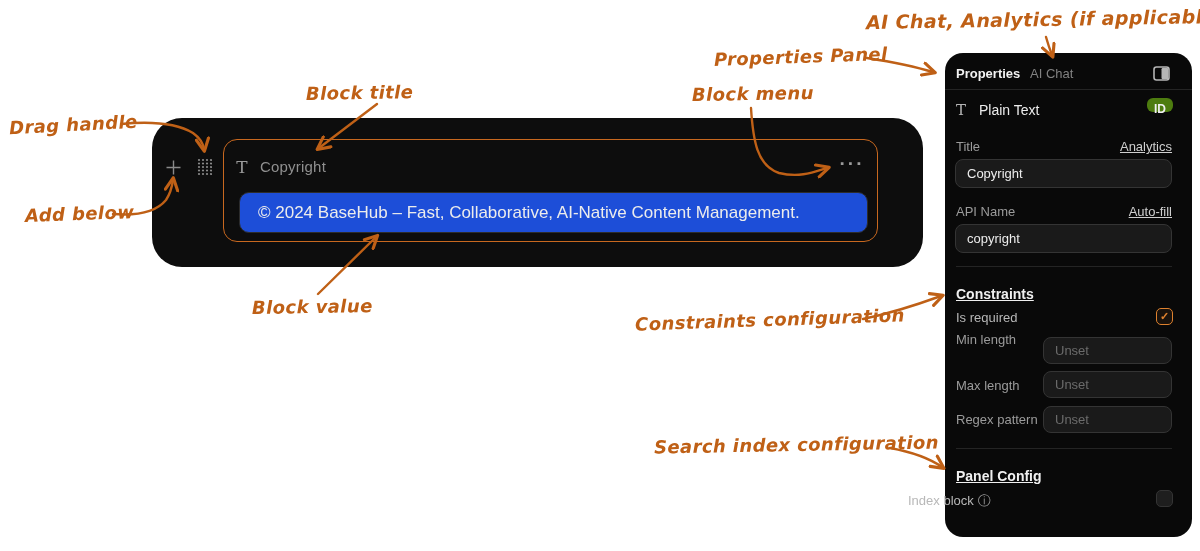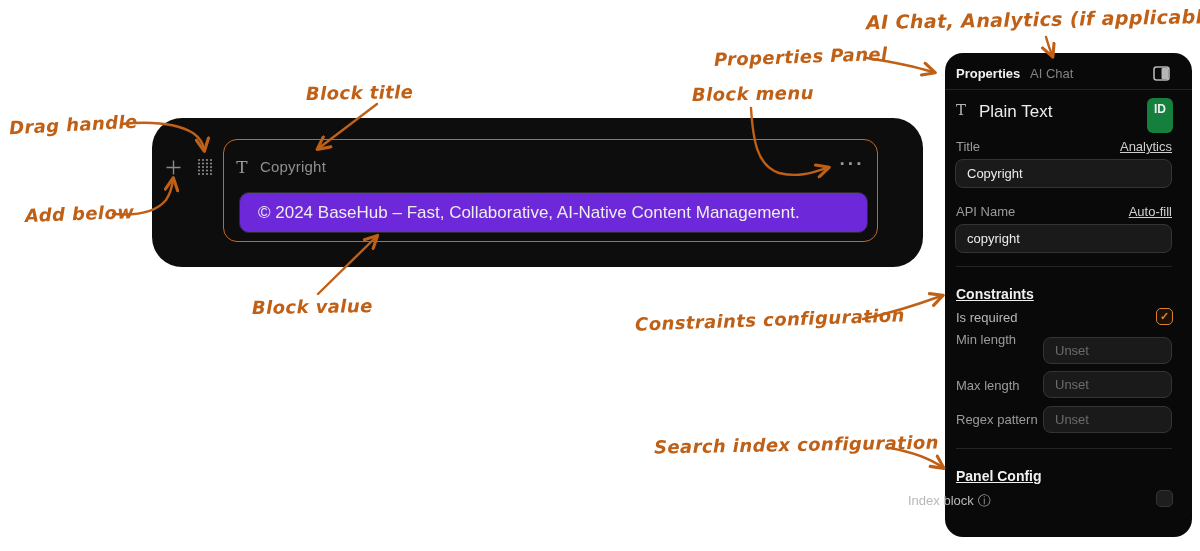--- a/index.html
+++ b/index.html
@@ -14,39 +14,39 @@
   .drag-icon { position:absolute; left:193px; top:156px; width:22px; height:22px; cursor:grab;
     display:flex; align-items:center; justify-content:center; }
   .block-card { position:absolute; left:223px; top:139px; width:655px; height:103px;
     border:1.5px solid #c8681f; border-radius:14px; }
   .block-type-T { position:absolute; left:233px; top:157px; width:18px; height:20px;
     font-family:"DejaVu Serif", serif; font-size:17px; color:#9a9a9a; text-align:center; }
   .block-title-text { position:absolute; left:260px; top:158px; font-size:15px; color:#8f8f8f; letter-spacing:.2px; }
   .block-menu { position:absolute; left:834px; top:150px; width:36px; height:30px; color:#9a9a9a;
     font-size:19px; font-weight:bold; letter-spacing:2px; text-align:center; cursor:pointer; line-height:28px; }
   .block-value { position:absolute; left:239px; top:192px; width:629px; height:41px;
-    background:#6d28d9; border:1px solid #2c2c2c; border-radius:10px;
+    background:#1d4ed8; border:1px solid #2c2c2c; border-radius:10px;
     color:#ececec; font-size:17px; line-height:39px; padding-left:18px; cursor:text;
     white-space:nowrap; overflow:hidden; }
 
   
   .panel { position:absolute; left:945px; top:53px; width:247px; height:484px;
     background:#090909; border-radius:18px; }
   .tab-properties { position:absolute; left:956px; top:66px; font-size:13px; font-weight:600; color:#f2f2f2; cursor:pointer; }
   .tab-aichat { position:absolute; left:1030px; top:66px; font-size:13px; color:#828282; cursor:pointer; }
   .panel-toggle { position:absolute; left:1153px; top:66px; width:17px; height:15px; cursor:pointer; }
   .divider { position:absolute; height:1px; background:#242424; }
   .d1 { left:945px; top:89px; width:247px; }
   .d2 { left:956px; top:266px; width:216px; }
   .d3 { left:956px; top:448px; width:216px; }
 
   .type-T { position:absolute; left:956px; top:101px; width:15px; height:18px;
     font-family:"DejaVu Serif", serif; font-size:15px; color:#b5b5b5; }
-  .type-label { position:absolute; left:979px; top:102px; font-size:17px; font-weight:500; color:#ececec; }
-  .id-badge { position:absolute; left:1147px; top:98px; width:26px; height:35px; background:#15803d;
+  .type-label { position:absolute; left:979px; top:102px; font-size:14px; font-weight:500; color:#ececec; }
+  .id-badge { position:absolute; left:1147px; top:98px; width:26px; height:14px; background:#4d7c0f;
     border-radius:6px; color:#f0f0f0; font-size:12px; font-weight:700; text-align:center; line-height:23px; cursor:pointer; }
 
   .field-label { position:absolute; font-size:13px; color:#9b9b9b; }
   .field-link { position:absolute; font-size:13px; color:#cfcfcf; text-decoration:underline; cursor:pointer; }
   .panel-input { position:absolute; background:#1a1a1a; border:1px solid #343434; border-radius:8px;
     color:#ececec; font-size:13px; padding:0 11px; outline:none; font-family:"Liberation Sans", sans-serif; }
   .panel-input::placeholder { color:#6b6b6b; }
   .inp-title { left:955px; top:159px; width:217px; height:29px; }
   .inp-api   { left:955px; top:224px; width:217px; height:29px; }
   .inp-sm    { width:129px; height:27px; left:1043px; }

